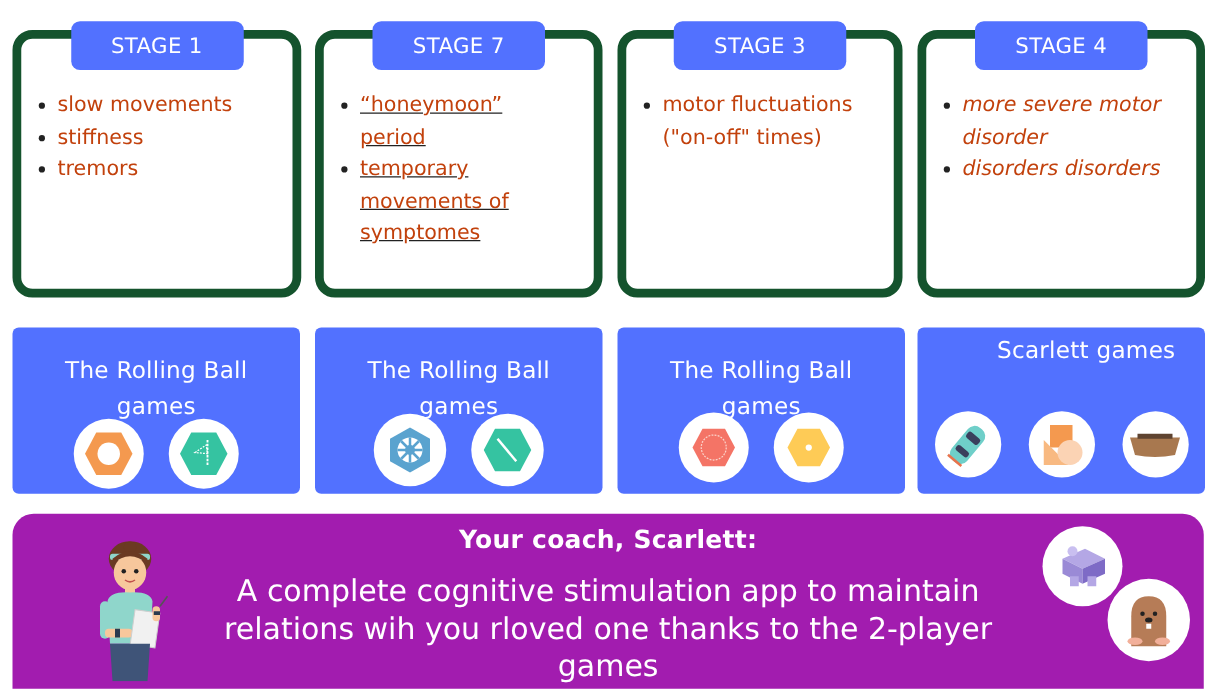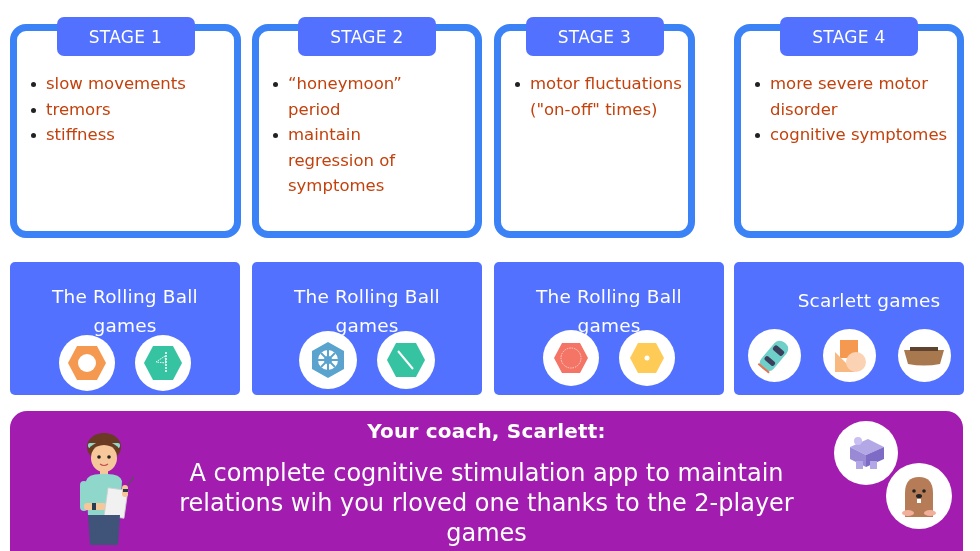--- a/index.html
+++ b/index.html
@@ -1,21 +1,21 @@
 <!DOCTYPE html>
 <html><head>
 <meta charset="utf-8">
 <style>
   * { box-sizing: border-box; margin: 0; padding: 0; }
   html, body { width: 980px; height: 551px; background: #ffffff; overflow: hidden; }
   body { position: relative; font-family: "DejaVu Sans", "Liberation Sans", sans-serif; color: #222; }
 
   .stage-card {
     position: absolute; top: 24px; height: 214px;
-    border: 7px solid #3b82f6; border-radius: 16px; background: #fff;
+    border: 7px solid #14532d; border-radius: 16px; background: #fff;
   }
   .stage-badge {
     position: absolute; top: -14px; left: 50%; transform: translateX(-50%);
     height: 39px; width: 138px; background: #5271ff; border-radius: 7px;
     color: #fff; font-size: 17px; display: flex; align-items: center; justify-content: center;
     letter-spacing: 0.3px;
   }
   .stage-list { list-style: none; position: absolute; top: 40px; left: 8px; right: 6px; }
   .stage-list li {
     position: relative; padding-left: 21px; font-size: 16.5px; line-height: 25.5px; color: #c2410c;
@@ -23,21 +23,21 @@
   .stage-list li::before {
     content: ""; position: absolute; left: 6px; top: 11px; width: 5px; height: 5px;
     border-radius: 50%; background: #222;
   }
 
   .game-box {
     position: absolute; top: 262px; height: 133px; background: #5271ff; border-radius: 5px;
     color: #fff; text-align: center;
   }
   .game-title { font-size: 18.5px; line-height: 29px; margin-top: 20px; letter-spacing: 0.2px; font-weight: normal; }
-  .game-title.single { margin-top: 24px; padding-left: 40px; }
+  .game-title.single { margin-top: 4px; padding-left: 40px; }
   .icon-row { position: absolute; left: 0; right: 0; display: flex; justify-content: center; gap: 20px; }
   .icon-circle {
     width: 56px; height: 56px; border-radius: 50%; background: #fff;
     display: flex; align-items: center; justify-content: center;
   }
 
   .coach-banner {
     position: absolute; left: 10px; top: 411px; width: 953px; height: 163px;
     background: #a21caf; border-radius: 17px; color: #fff; text-align: center;
   }
@@ -47,45 +47,45 @@
   .coach-icon { position: absolute; width: 64px; height: 64px; border-radius: 50%; background: #fff;
     display: flex; align-items: center; justify-content: center; }
 </style>
 </head>
 <body>
 
 <div class="stage-card" style="left:10px; width:231px;">
   <div class="stage-badge">STAGE 1</div>
   <ul class="stage-list">
     <li>slow movements</li>
+    <li>stiffness</li>
     <li>tremors</li>
-    <li>stiffness</li>
   </ul>
 </div>
 
 <div class="stage-card" style="left:252px; width:230px;">
-  <div class="stage-badge">STAGE 2</div>
-  <ul class="stage-list" style="right:40px;">
+  <div class="stage-badge">STAGE 7</div>
+  <ul class="stage-list" style="right:40px;text-decoration:underline;">
     <li>“honeymoon” period</li>
-    <li>maintain regression of symptomes</li>
-  </ul>
-</div>
-
-<div class="stage-card" style="left:494px; width:201px;">
+    <li>temporary movements of symptomes</li>
+  </ul>
+</div>
+
+<div class="stage-card" style="left:494px; width:228px;">
   <div class="stage-badge">STAGE 3</div>
   <ul class="stage-list">
     <li>motor fluctuations ("on-off" times)</li>
   </ul>
 </div>
 
 <div class="stage-card" style="left:734px; width:230px;">
   <div class="stage-badge">STAGE 4</div>
-  <ul class="stage-list" style="right:2px;">
+  <ul class="stage-list" style="right:2px;font-style:italic;">
     <li>more severe motor disorder</li>
-    <li>cognitive symptomes</li>
+    <li>disorders disorders</li>
   </ul>
 </div>
 
 <div class="game-box" style="left:10px; width:230px;">
   <div class="game-title" style="padding:0 30px;">The Rolling Ball games</div>
   <div class="icon-row" style="top:73px;">
     <div class="icon-circle">
       <svg width="40" height="36" viewBox="0 0 40 36">
           <polygon points="10,1 30,1 39,18 30,35 10,35 1,18" fill="#f4994f"></polygon>
           <circle cx="20" cy="18" r="9" fill="#fff"></circle>

